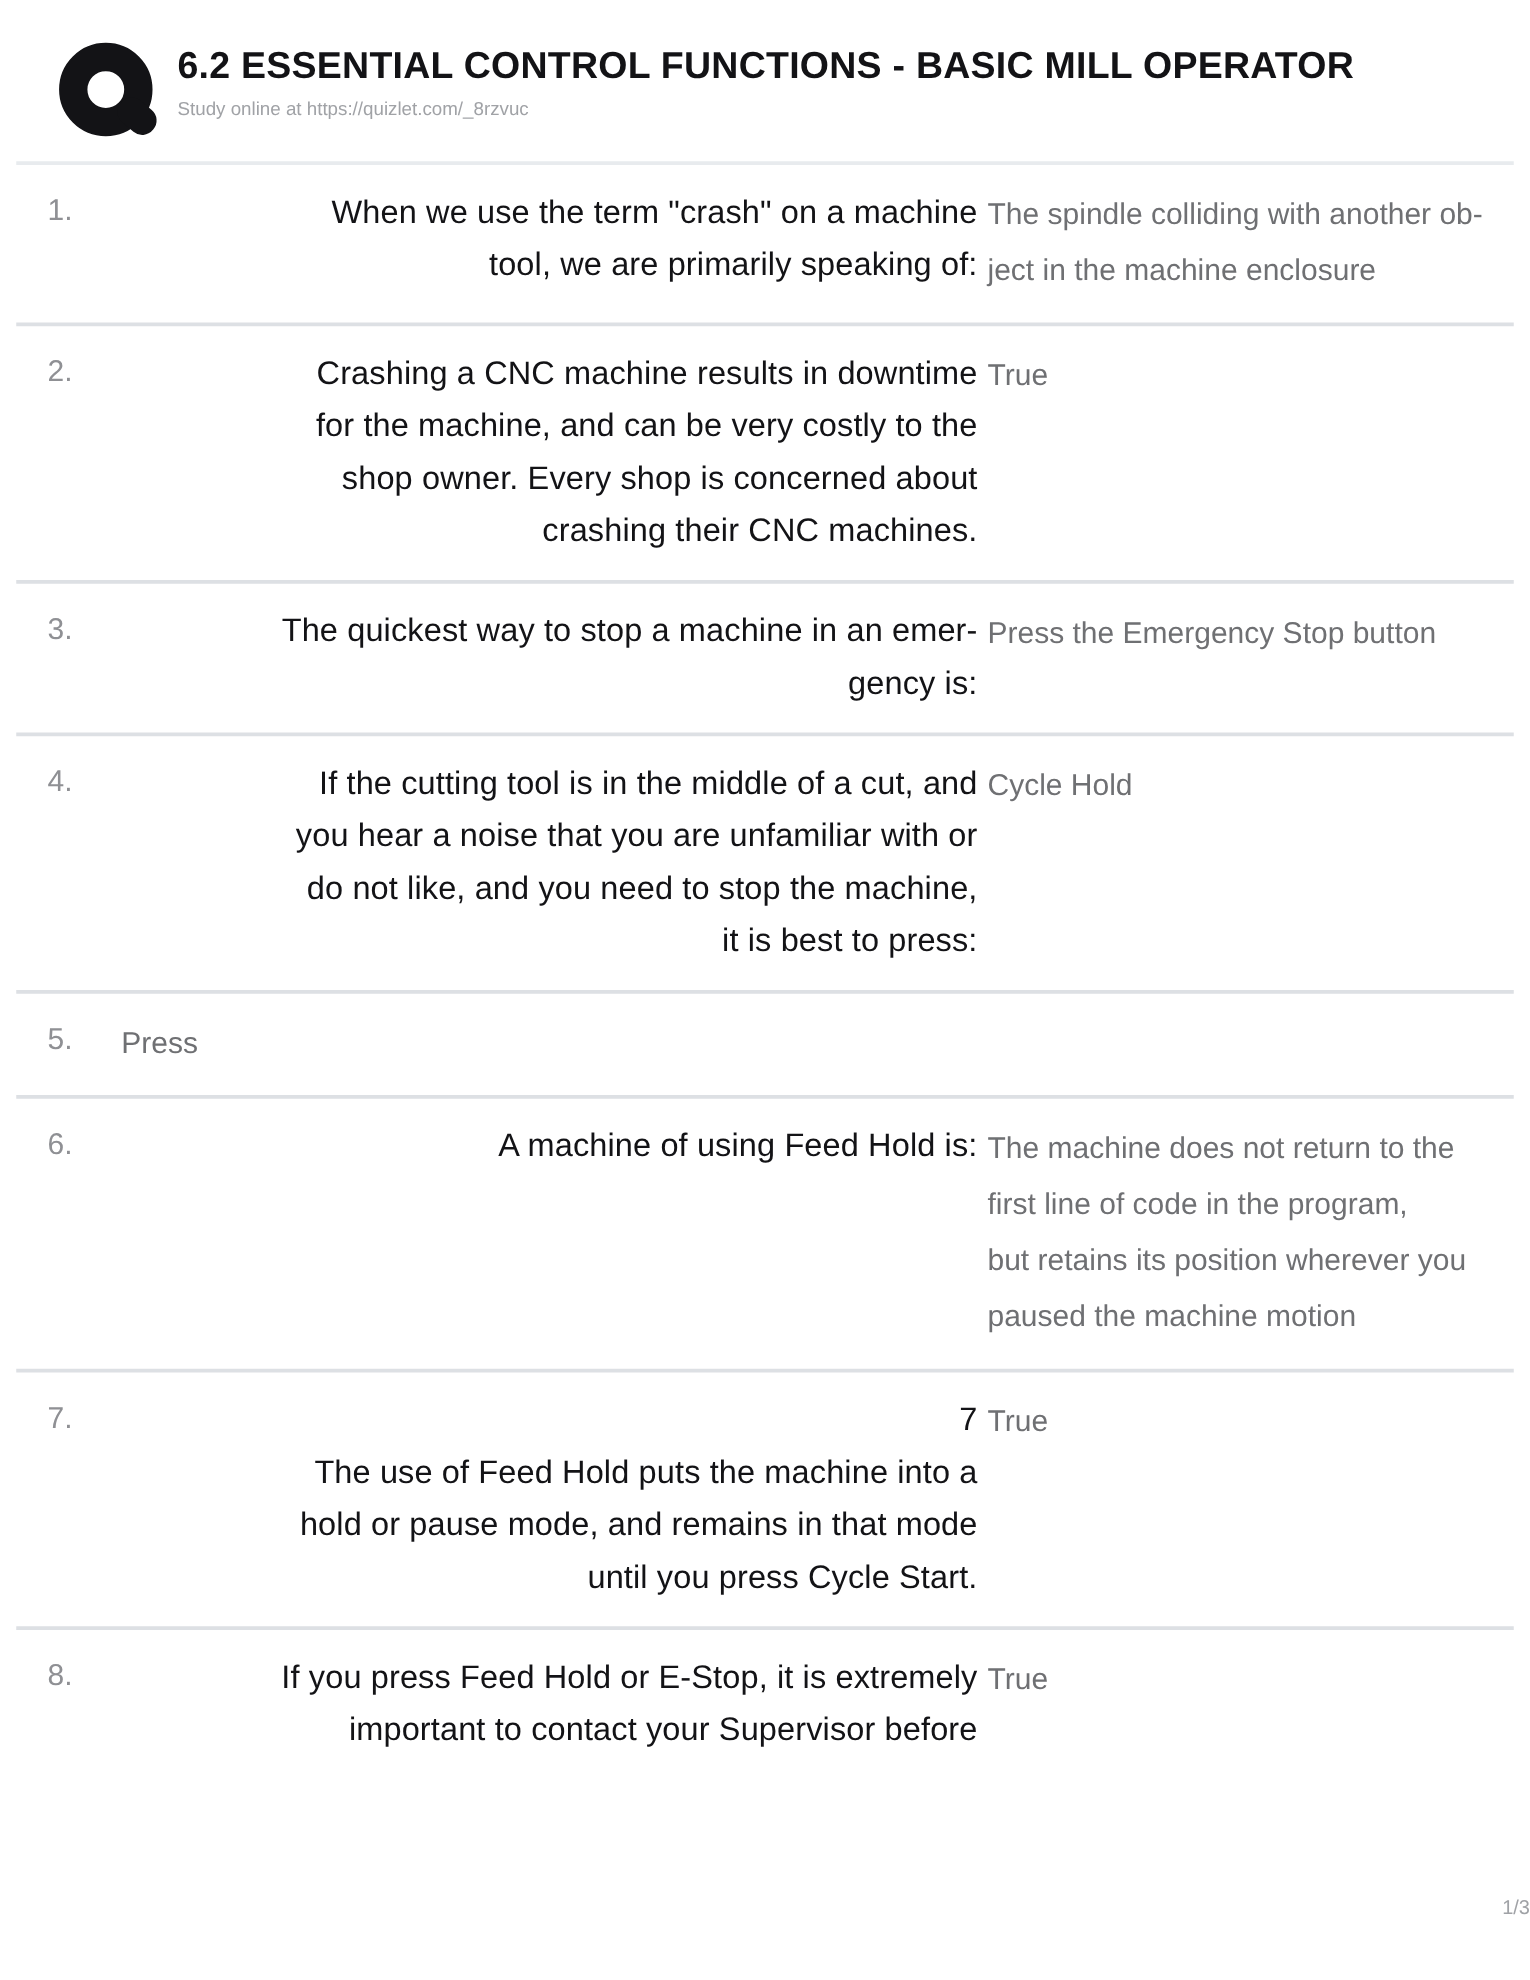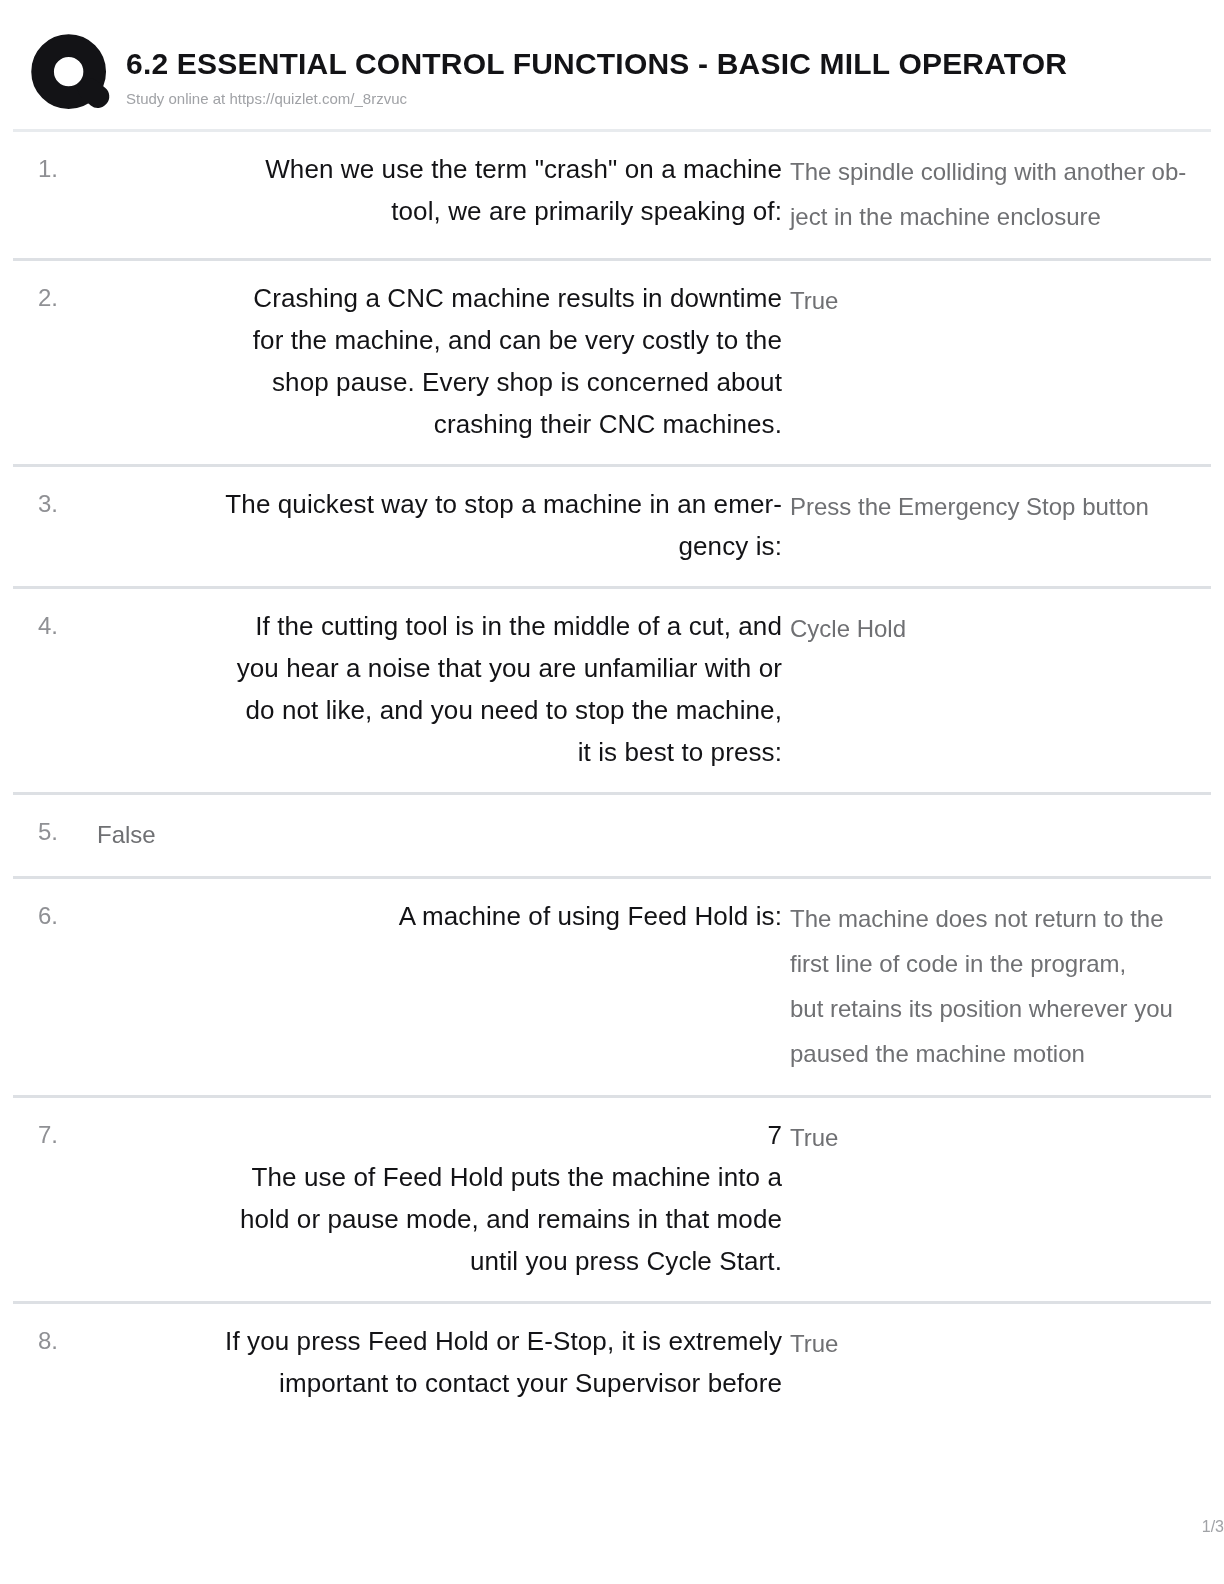--- a/index.html
+++ b/index.html
@@ -7,21 +7,21 @@
   body {
     width: 1224px; height: 1584px;
     background: #ffffff;
     font-family: "Liberation Sans", sans-serif;
     position: relative;
     overflow: hidden;
   }
   .page { position: absolute; inset: 0; }
 
   
-  header { display: flex; align-items: center; padding: 33px 13px 0 28px; }
+  header { display: flex; align-items: flex-start; padding: 33px 13px 0 28px; margin-left: 16px; }
   .logo { flex: 0 0 auto; }
   .logo svg { width: 88px; height: 84px; display: block; }
   .header-text { margin-left: 10px; padding-top: 3px; }
   h1 {
     margin: 0;
     font-size: 30px;
     font-weight: 600;
     color: var(--question-text, #131316);
     letter-spacing: 0.2px;
   }
@@ -107,21 +107,21 @@
       <div class="q">When we use the term "crash" on a machine
 tool, we are primarily speaking of:</div>
       <div class="a">The spindle colliding with another ob-
 ject in the machine enclosure</div>
     </section>
 
     <section class="qa-row">
       <div class="num">2.</div>
       <div class="q">Crashing a CNC machine results in downtime
 for the machine, and can be very costly to the
-shop pause. Every shop is concerned about
+shop owner. Every shop is concerned about
 crashing their CNC machines.</div>
       <div class="a">True</div>
     </section>
 
     <section class="qa-row">
       <div class="num">3.</div>
       <div class="q">The quickest way to stop a machine in an emer-
 gency is:</div>
       <div class="a">Press the Emergency Stop button</div>
     </section>
@@ -130,21 +130,21 @@
       <div class="num">4.</div>
       <div class="q">If the cutting tool is in the middle of a cut, and
 you hear a noise that you are unfamiliar with or
 do not like, and you need to stop the machine,
 it is best to press:</div>
       <div class="a">Cycle Hold</div>
     </section>
 
     <section class="qa-row">
       <div class="num">5.</div>
-      <div class="a">False</div>
+      <div class="a">Press</div>
     </section>
 
     <section class="qa-row">
       <div class="num">6.</div>
       <div class="q">A machine of using Feed Hold is:</div>
       <div class="a">The machine does not return to the
 first line of code in the program,
 but retains its position wherever you
 paused the machine motion</div>
     </section>

